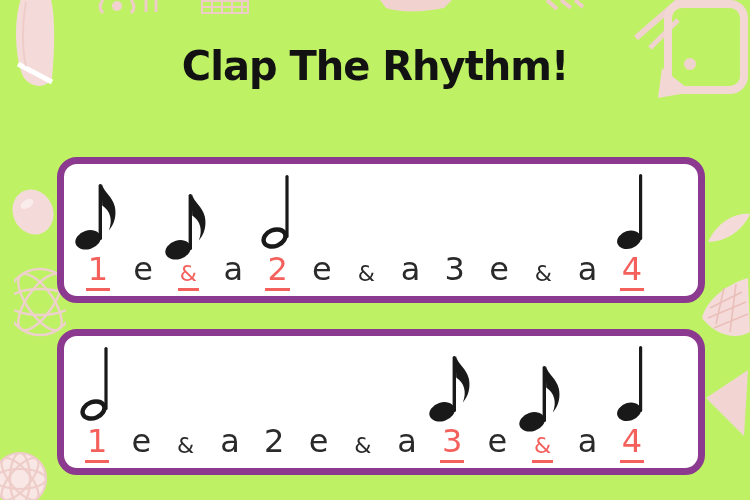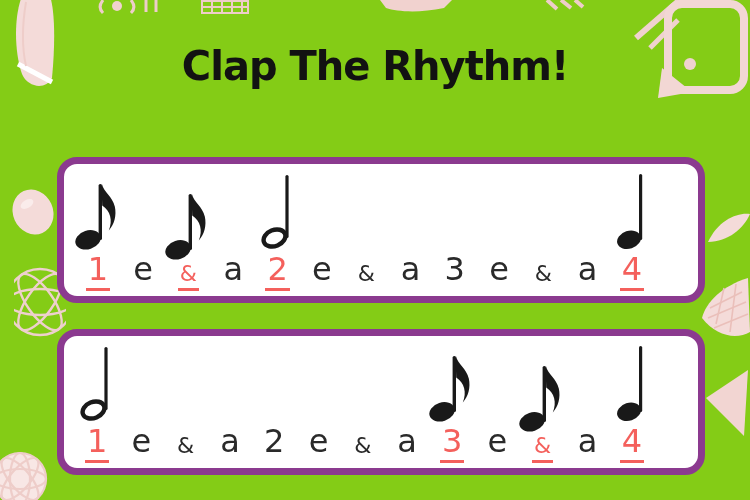--- a/index.html
+++ b/index.html
@@ -1,19 +1,19 @@
 <!DOCTYPE html>
 <html><head>
 <meta charset="utf-8">
 <style>
   html,body{margin:0;padding:0;}
   .page{
     position:relative;
     width:750px;height:500px;
-    background:#84cc16;
+    background:#bef264;
     overflow:hidden;
     font-family:"DejaVu Sans","Liberation Sans",sans-serif;
   }
   
   .title{
     position:absolute;top:16px;left:0;width:100%;
     text-align:center;
     font-size:40px;font-weight:bold;letter-spacing:-1px;
     color:#121212;
   }

